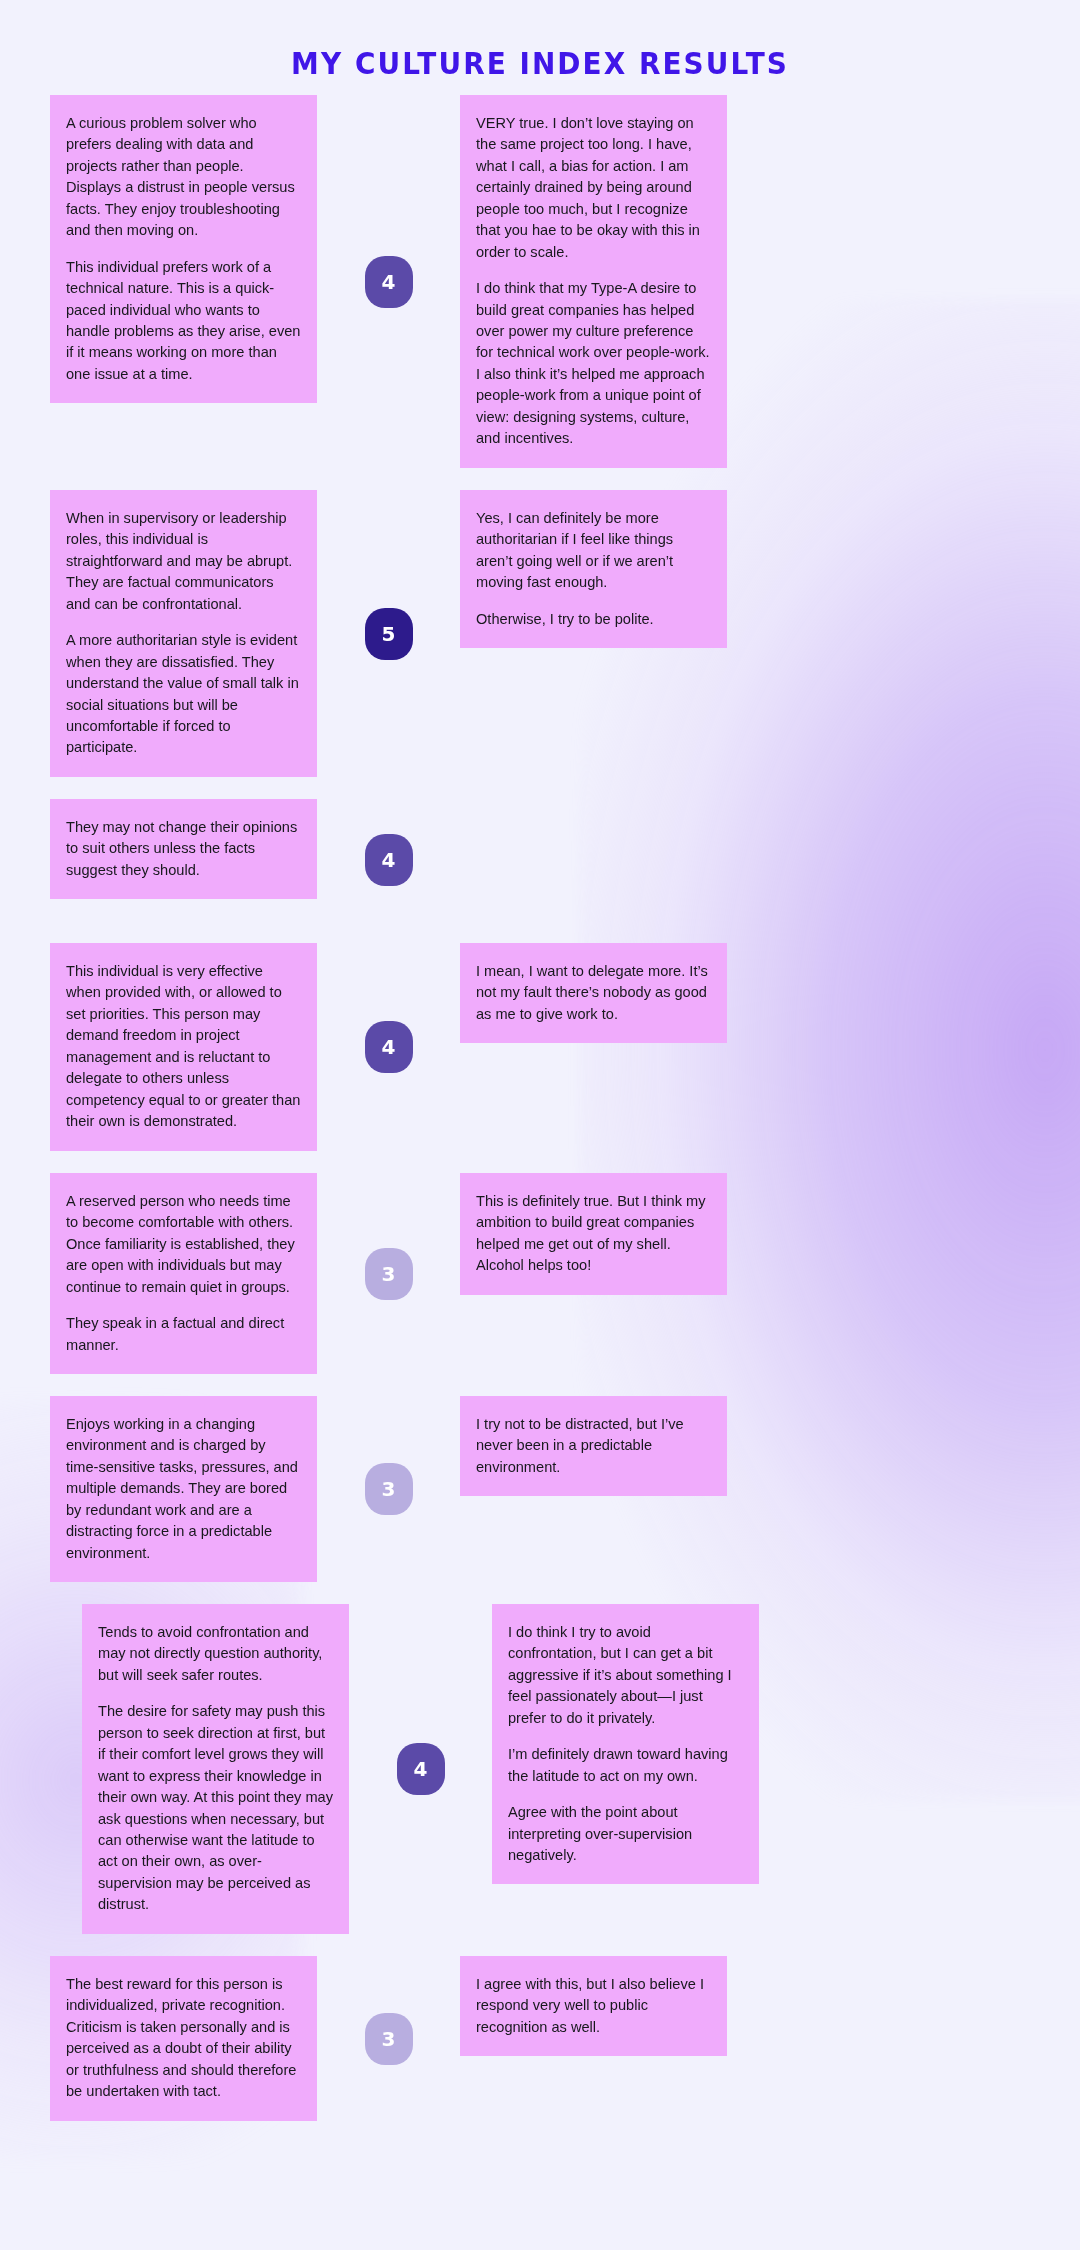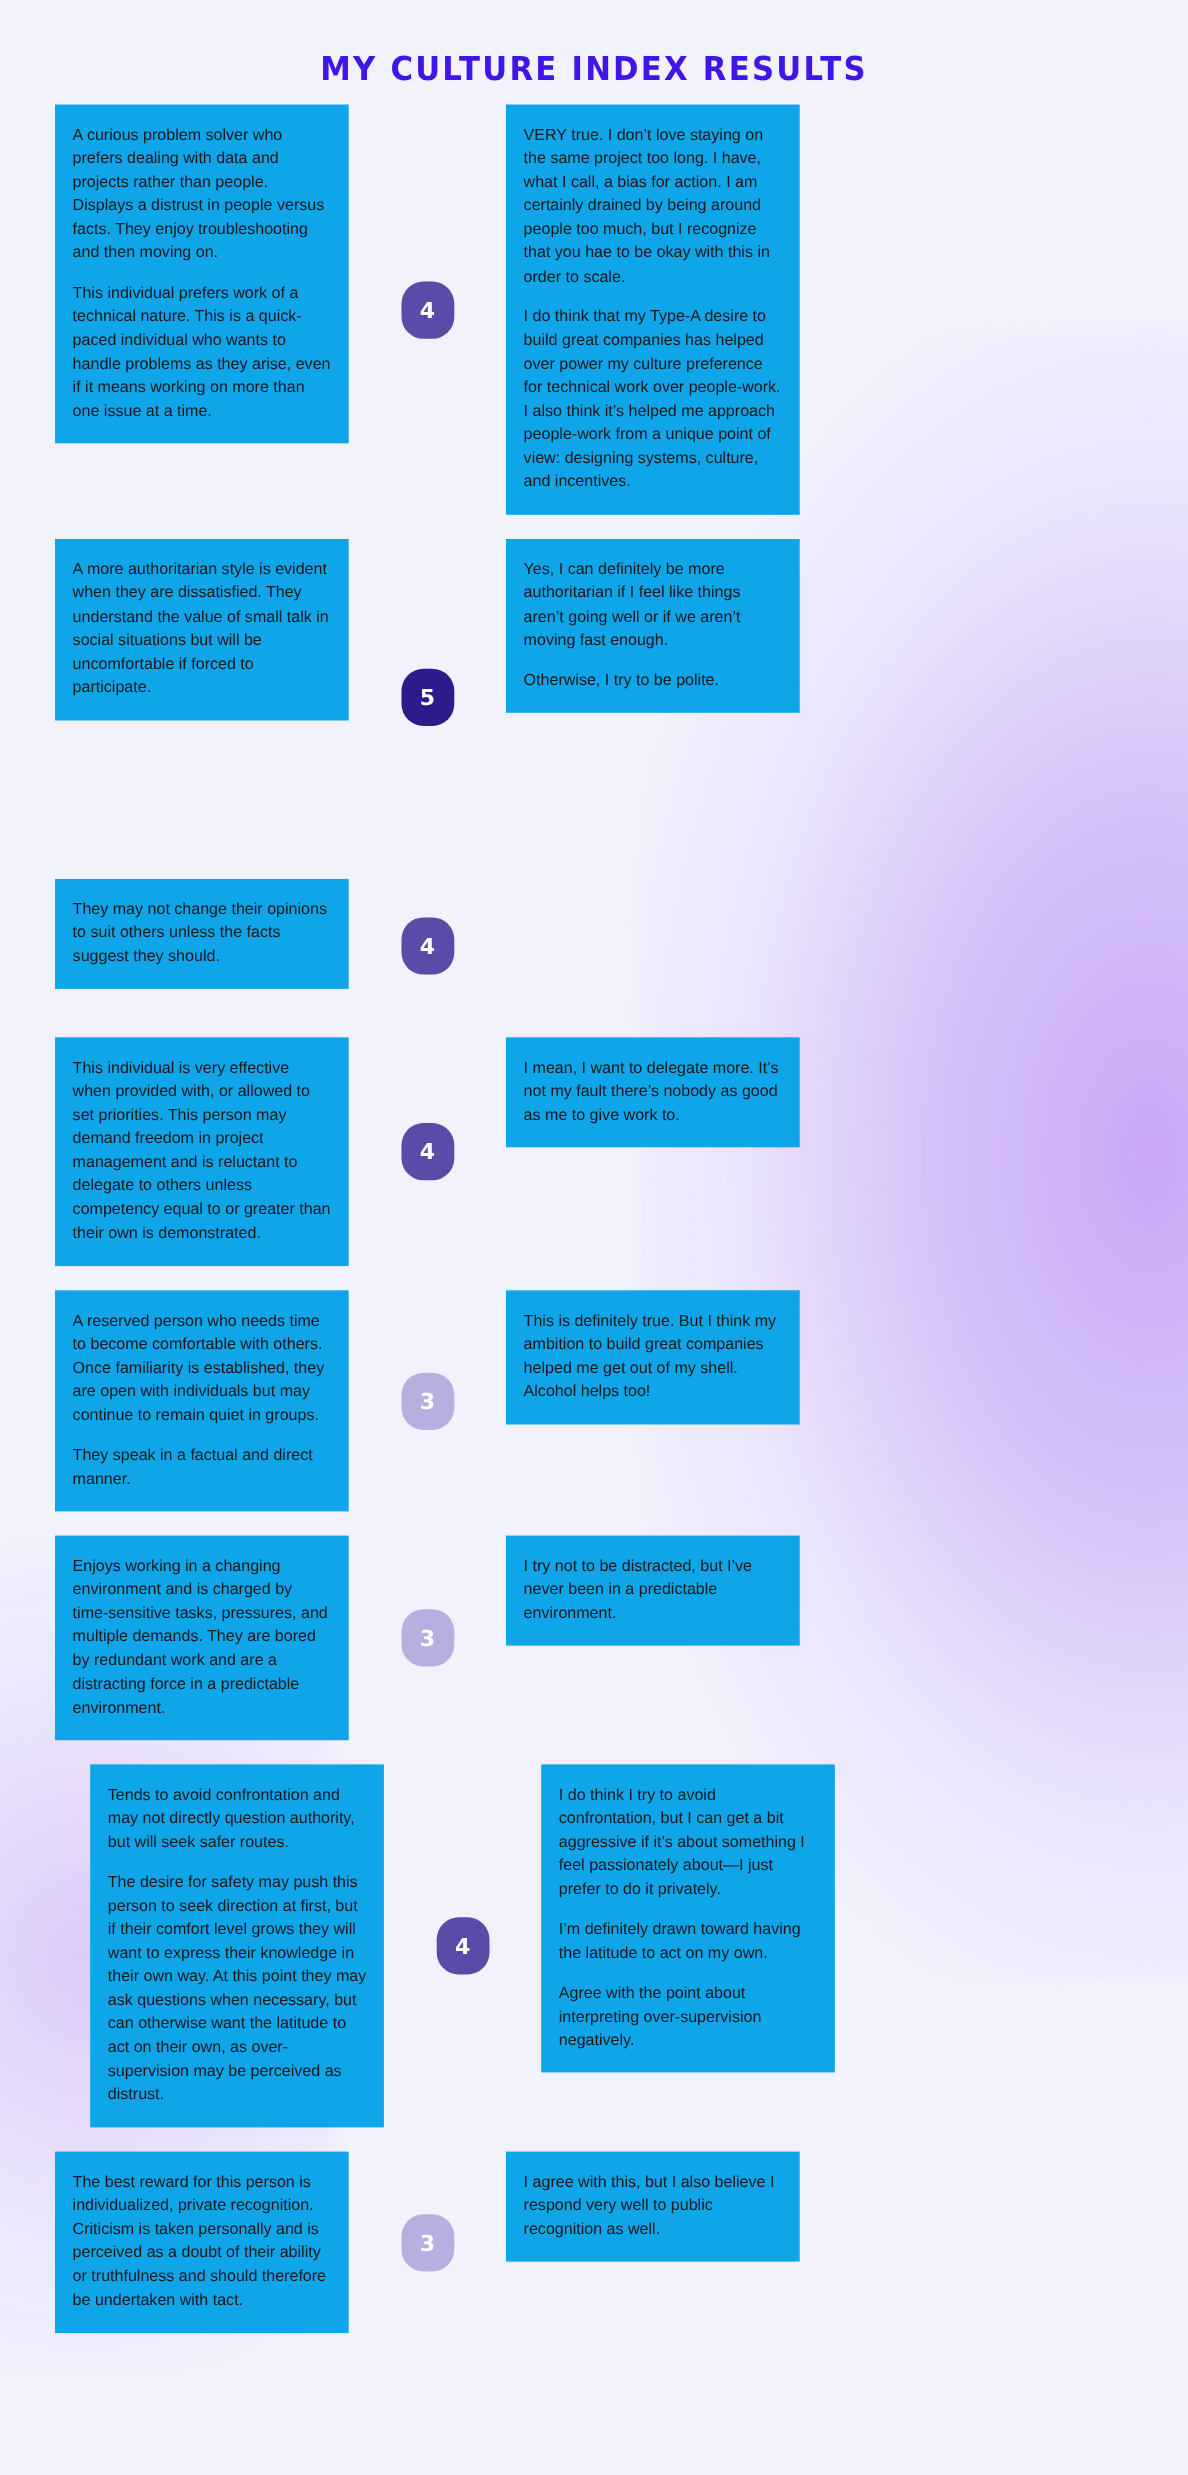--- a/index.html
+++ b/index.html
@@ -112,21 +112,21 @@
   #rows { position: relative; margin-top: 14px; }
 
   .row {
     position: relative;
     width: 1080px;
     margin-bottom: 22px;
   }
 
   .panel {
     position: absolute;
-    background: #0ea5e9;
+    background: #f0abfc;
     color: #18181d;
     font-size: 14.6px;
     line-height: 1.47;
     padding: 18px 16px 18px 16px;
   }
   .panel p { margin: 0; }
   .panel p + p { margin-top: 15px; }
 
   .panel-trait    { left: 38px;  width: 267px; }
   .panel-comment  { left: 448px; width: 267px; }
@@ -177,20 +177,21 @@
         <div class="badge-wrap">
           <div class="badge badge-4">4</div>
         </div>
         <div class="panel panel-comment">
           <p>VERY true. I don’t love staying on the same project too long. I have, what I call, a bias for action. I am certainly drained by being around people too much, but I recognize that you hae to be okay with this in order to scale.</p>
           <p>I do think that my Type-A desire to build great companies has helped over power my culture preference for technical work over people-work. I also think it’s helped me approach people-work from a unique point of view: designing systems, culture, and incentives.</p>
         </div>
       </div>
       <div class="row" style="height: 287px;">
         <div class="panel panel-trait">
+          <p>When in supervisory or leadership roles, this individual is straightforward and may be abrupt. They are factual communicators and can be confrontational.</p>
           <p>A more authoritarian style is evident when they are dissatisfied. They understand the value of small talk in social situations but will be uncomfortable if forced to participate.</p>
         </div>
         <div class="badge-wrap">
           <div class="badge badge-5">5</div>
         </div>
         <div class="panel panel-comment">
           <p>Yes, I can definitely be more authoritarian if I feel like things aren’t going well or if we aren’t moving fast enough.</p>
           <p>Otherwise, I try to be polite.</p>
         </div>
       </div>

